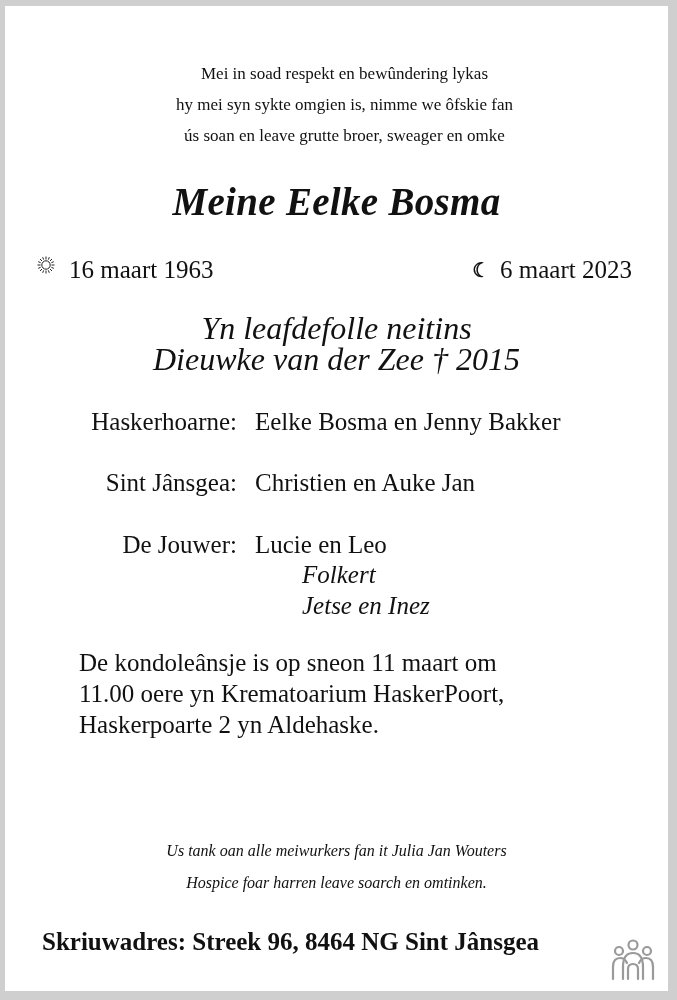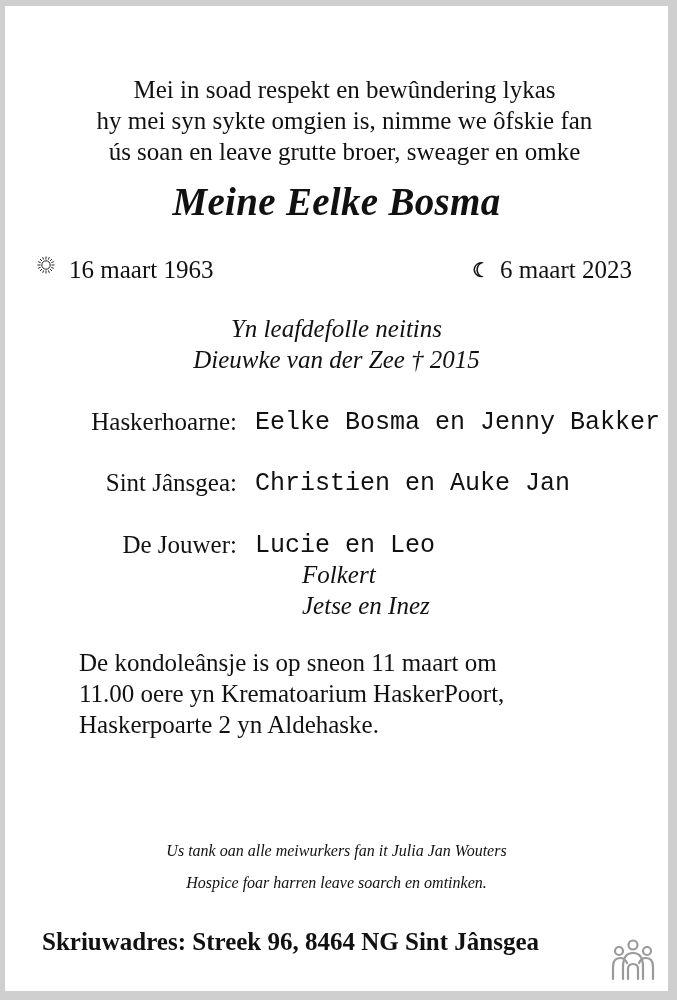--- a/index.html
+++ b/index.html
@@ -10,41 +10,41 @@
     color:#111;
     position:relative;
     overflow:hidden;
   }
   .card {
     position:absolute; left:5px; top:6px; width:663px; height:985px;
     background:#fff;
   }
   .serif { font-family:"Liberation Serif", "DejaVu Serif", serif; }
   .intro {
-    position:absolute; left:0; right:0; top:68px;
-    text-align:center; font-size:25px; line-height:31px;padding-left:16px;
+    position:absolute; left:0; right:0; top:52px;
+    text-align:center; font-size:17px; line-height:31px;padding-left:16px;
   }
   .name {
     position:absolute; left:0; right:0; top:173px;
     text-align:center; font-size:39px; font-style:italic; font-weight:bold;
     letter-spacing:0.3px;
   }
   .dates { position:absolute; left:0; right:0; top:250px; height:30px; font-size:25px; }
   .birth { position:absolute; left:32px; top:0; display:flex; align-items:flex-start; }
   .death { position:absolute; right:36px; top:0; display:flex; align-items:center; }
   .birth svg { margin-right:14px; }
   .death .moon { font-size:20px; margin-right:10px; font-weight:bold; }
   .memory {
     position:absolute; left:0; right:0; top:307px;
-    text-align:center; font-size:25px; font-style:italic; line-height:31px;
+    text-align:center; font-size:32px; font-style:italic; line-height:31px;
   }
   .family { position:absolute; left:0; right:0; top:402px; font-size:25px; }
   .fam-row { position:absolute; left:0; right:0; height:32px; }
   .fam-place { position:absolute; right:431px; text-align:center; white-space:nowrap; }
-  .fam-names { position:absolute; left:250px; white-space:nowrap;font-family:Liberation Mono, monospace; }
+  .fam-names { position:absolute; left:250px; white-space:nowrap; }
   .fam-sub { position:absolute; left:297px; font-style:italic; white-space:nowrap; }
   .para { position:absolute; left:37px; font-size:25px; line-height:31px;margin-left:37px; }
   .thanks {
     position:absolute; left:0; right:0; top:829px;
     text-align:center; font-size:16px; font-style:italic; line-height:32px;
   }
   .address { position:absolute; left:37px; top:922px; font-size:25px;font-weight:bold; }
   .logo { position:absolute; right:13px; bottom:10px; }
 </style>
 </head>

